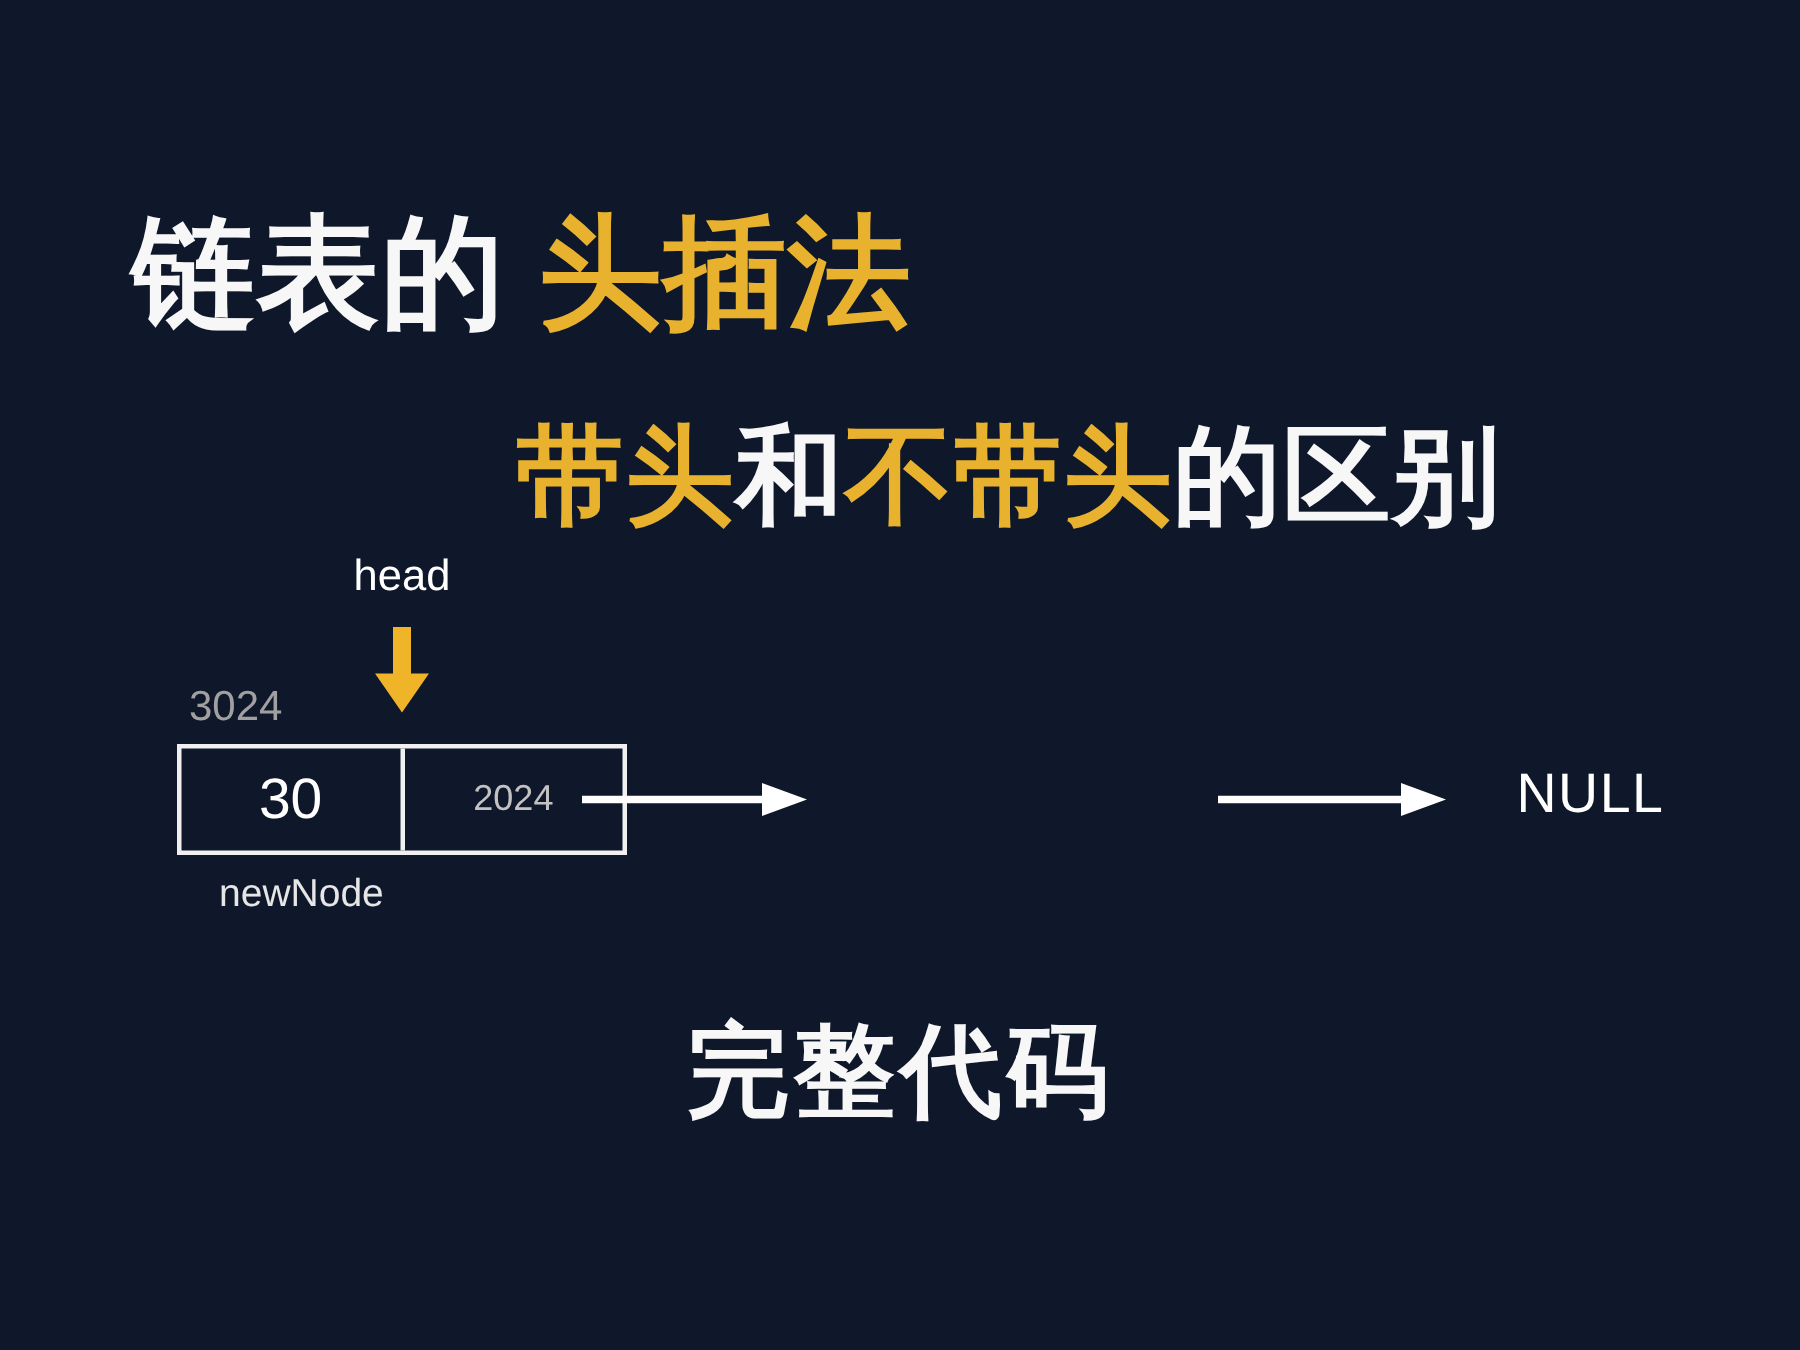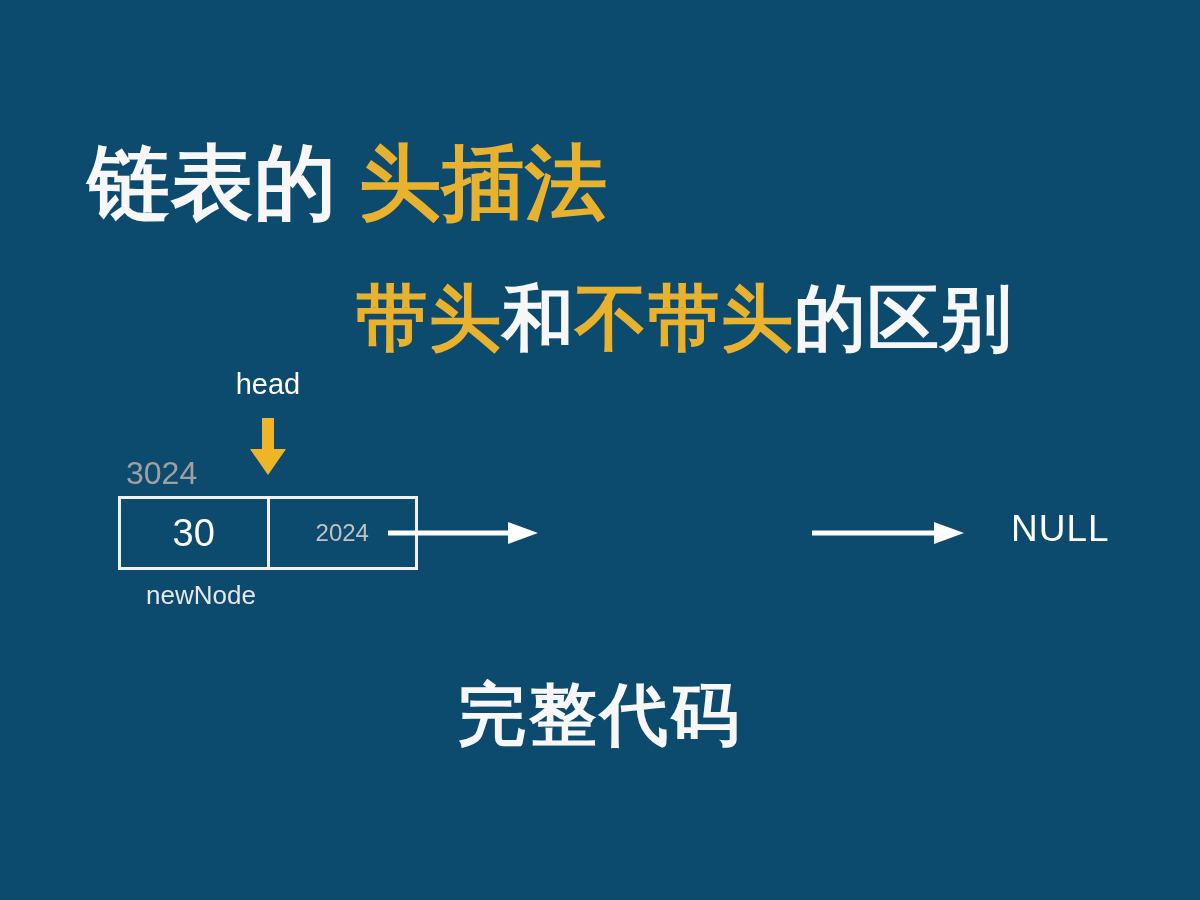--- a/index.html
+++ b/index.html
@@ -7,21 +7,21 @@
     padding: 0;
     background: #3f3f3f;
   }
   body {
     font-family: "Liberation Sans", sans-serif;
   }
   #canvas {
     position: relative;
     width: 1200px;
     height: 900px;
-    background: #0c4a6e;
+    background: #0f172a;
     overflow: hidden;
     text-decoration: underline;
   }
 
   
   .title-line {
     position: absolute;
     white-space: nowrap;
     font-weight: bold;
     letter-spacing: 1px;
@@ -30,21 +30,20 @@
     left: 88px;
     top: 142px;
     font-size: 82px;
     line-height: 1;
   }
   #title-line-2 {
     left: 344px;
     top: 282px;
     font-size: 72px;
     line-height: 1;
-    margin-left: 12px;
   }
   .t-white { color: #f7f7f7; }
   .t-gold  { color: #e8b22e; }
   .gap { display: inline-block; width: 22px; }
 
   #footer-title {
     position: absolute;
     left: 0;
     top: 680px;
     width: 1200px;
@@ -109,21 +108,21 @@
   #node-1 { left: 118px; top: 496px; width: 300px; }
   #node-1 .node-data { width: 147px; }
   #node-1 .node-next { width: 150px; }
 
   #node-2 { left: 541px; top: 496px; width: 300px; }
   #node-2 .node-data { width: 147px; }
   #node-2 .node-next { width: 150px; }
 
   .addr-label {
     position: absolute;
-    font-size: 32px;
+    font-size: 28px;
     color: #a0a0a0;
   }
   #addr-3024 { left: 126px; top: 455px; }
 
   .node-name-label {
     position: absolute;
     font-size: 26px;
     color: #e6e6e6;
     margin-left: 24px;
   }

